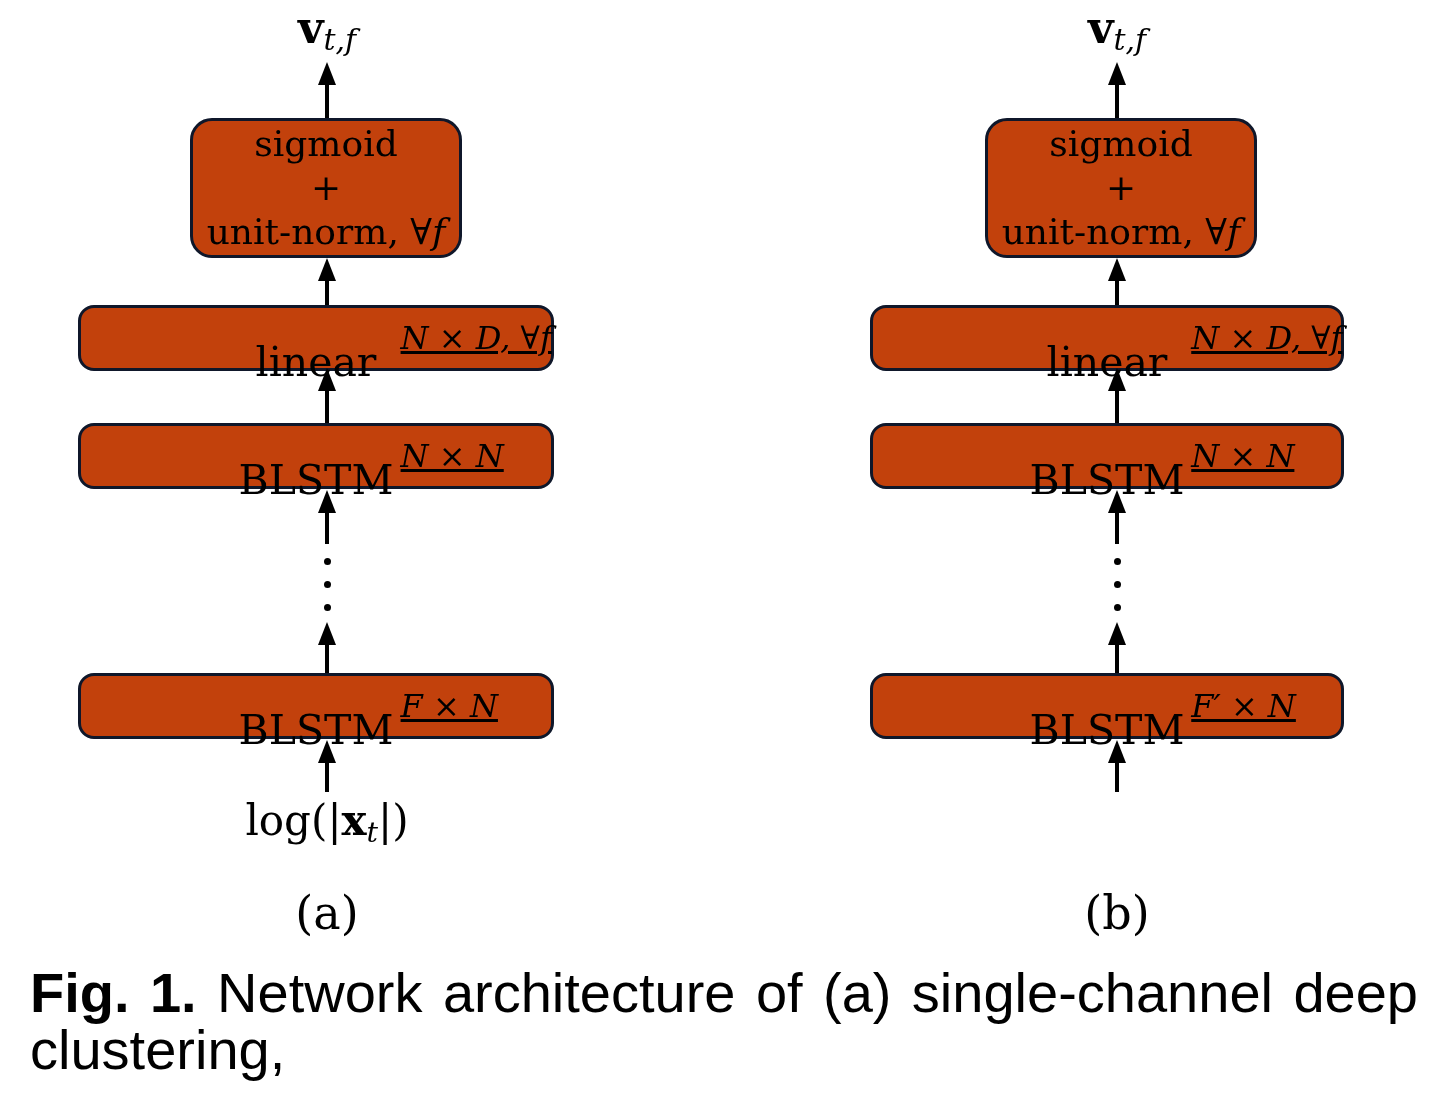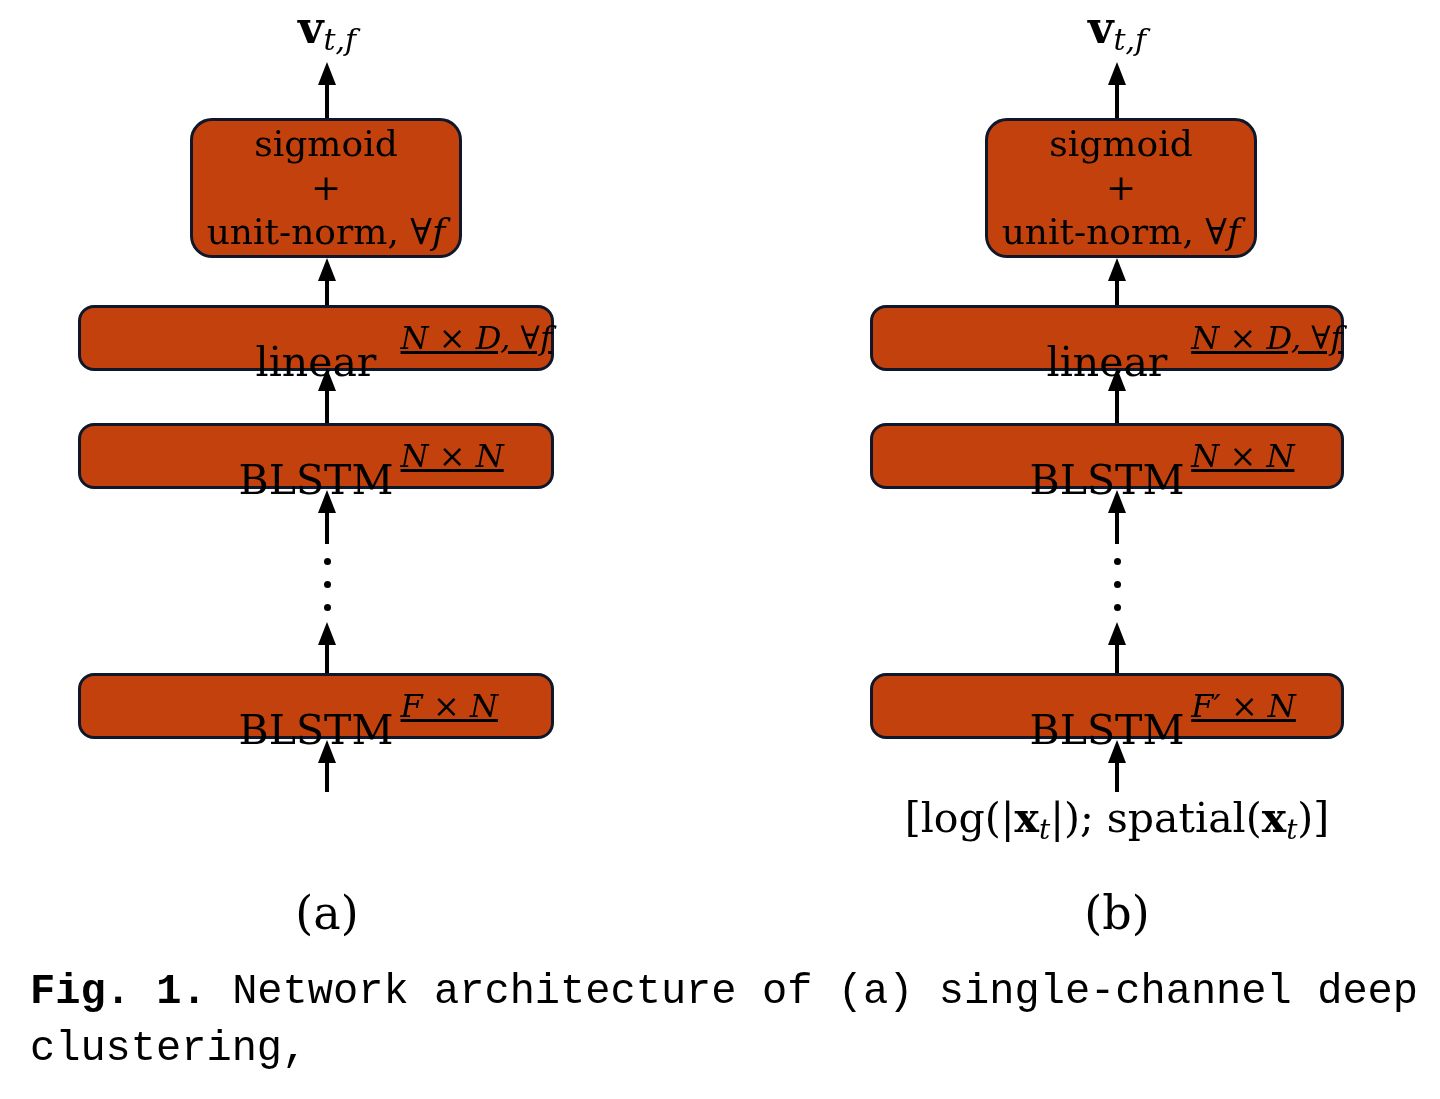--- a/index.html
+++ b/index.html
@@ -83,22 +83,22 @@
   }
   .out-label sub { font-weight: normal; }
   .tag-label {
     position: absolute; text-align: center;
     font-size: 46px; line-height: 1; white-space: nowrap;
   }
 
   
   .caption {
     position: absolute; left: 30px; top: 964px; width: 1388px;
-    font-family: Liberation Mono, monospace;
-    font-size: 42px; line-height: 57px;
+    font-family: Liberation Sans, sans-serif;
+    font-size: 56px; line-height: 57px;
   }
   .cap-line1 { text-align: justify; text-align-last: justify; }
   .cap-line2 { text-align: left; }
   .cap-figlabel { font-weight: bold; }
 </style>
 </head>
 <body>
 
 <div class="stage">
 
@@ -158,20 +158,23 @@
   <div class="box thinbox" style="left:78px; top:673px; width:476px; height:66px;">
     <div class="box-label">BLSTM</div>
     <div class="box-dim">F × N</div>
   </div>
 
   <div class="arrow" style="left:317px; top:740px; height:52px;">
     <div class="head"></div>
     <div class="stem"></div>
   </div>
 
+  <div class="mathlabel" style="left:127px; top:798px; width:400px;">
+    <span>log(|</span><b>x</b><sub>t</sub><span>|)</span>
+  </div>
 
   <div class="tag-label" style="left:227px; top:890px; width:200px;">(a)</div>
 
   <div class="out-label" style="left:967px; top:6px; width:300px;">
     <b>v</b><sub>t,f</sub>
   </div>
 
   <div class="arrow" style="left:1107px; top:62px; height:56px;">
     <div class="head"></div>
     <div class="stem"></div>
@@ -224,23 +227,20 @@
   <div class="box thinbox" style="left:870px; top:673px; width:474px; height:66px;">
     <div class="box-label">BLSTM</div>
     <div class="box-dim">F′ × N</div>
   </div>
 
   <div class="arrow" style="left:1107px; top:740px; height:52px;">
     <div class="head"></div>
     <div class="stem"></div>
   </div>
 
-  <div class="mathlabel" style="left:857px; top:796px; width:520px; font-size:41px;">
-    <span>[log(|</span><b>x</b><sub>t</sub><span>|); spatial(</span><b>x</b><sub>t</sub><span>)]</span>
-  </div>
 
   <div class="tag-label" style="left:1017px; top:890px; width:200px;">(b)</div>
 
   <div class="caption">
     <div class="cap-line1">
       <span class="cap-figlabel">Fig. 1.</span>
       <span>Network architecture of (a) single-channel deep clustering,</span>
     </div>
   </div>
 

